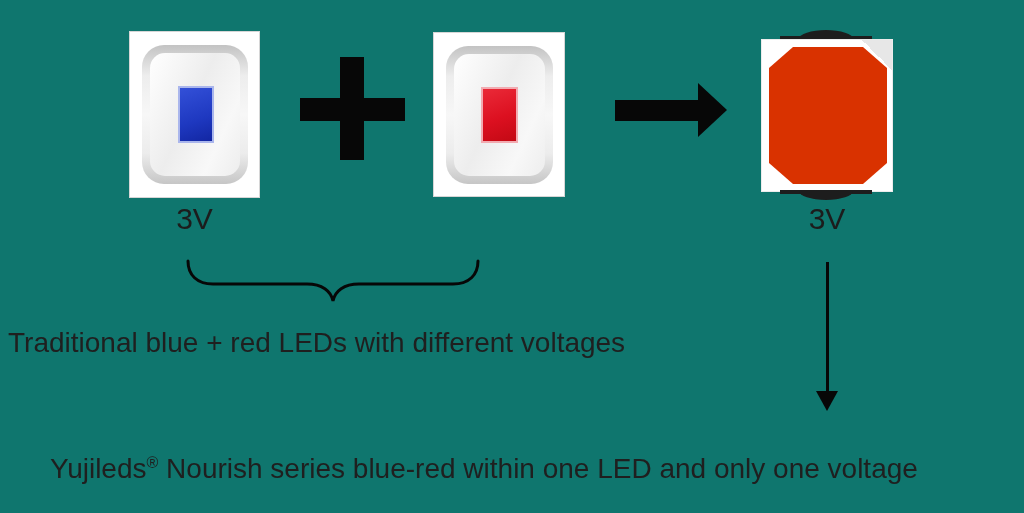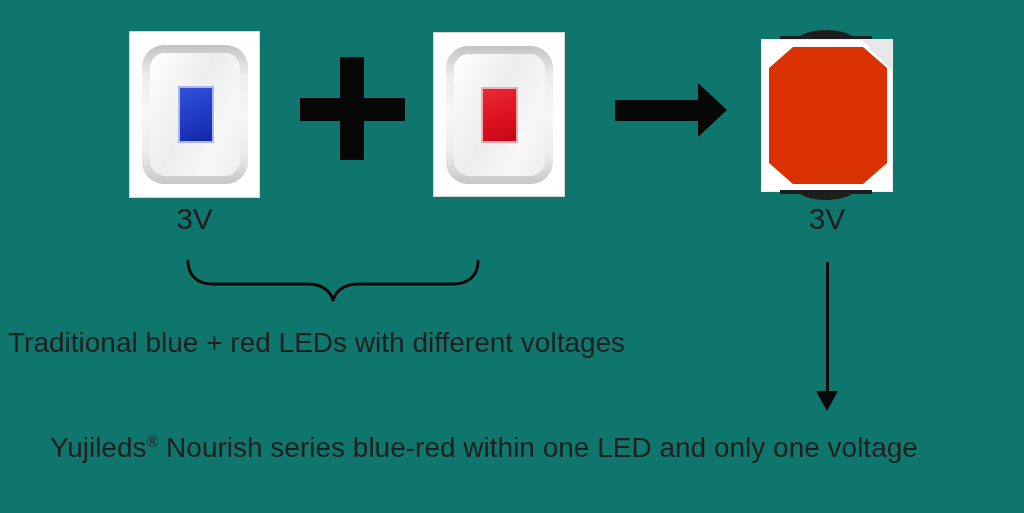--- a/index.html
+++ b/index.html
@@ -48,21 +48,21 @@
   .tab-bottom .dome{bottom:0;border-radius:0 0 50% 50%/0 0 100% 100%;}
   
   .brace{position:absolute;left:186px;top:258px;width:294px;height:46px;}
   .arrow-down{position:absolute;left:815px;top:262px;width:25px;height:149px;}
   .arrow-down .line{position:absolute;left:11px;top:0;width:3px;height:132px;background:#070707;}
   .arrow-down .head{position:absolute;left:1px;top:129px;width:0;height:0;
     border-left:11px solid transparent;border-right:11px solid transparent;border-top:20px solid #070707;}
   
   .caption{position:absolute;font-size:28px;line-height:34px;white-space:nowrap;color:#1f1f1f;}
   #caption-traditional{left:8px;top:326px;}
-  #caption-nourish{left:50px;top:431px;}
+  #caption-nourish{left:50px;top:452px;}
   #caption-nourish sup{font-size:16px;line-height:0;}
 </style>
 </head>
 <body>
 
 <div id="canvas">
 
   <div class="led-frame" style="left:129px;top:31px;width:131px;height:167px;">
     <div class="led-body" style="left:12px;top:13px;width:106px;height:139px;"></div>
     <div class="led-cavity" style="left:20px;top:21px;width:90px;height:123px;"></div>

